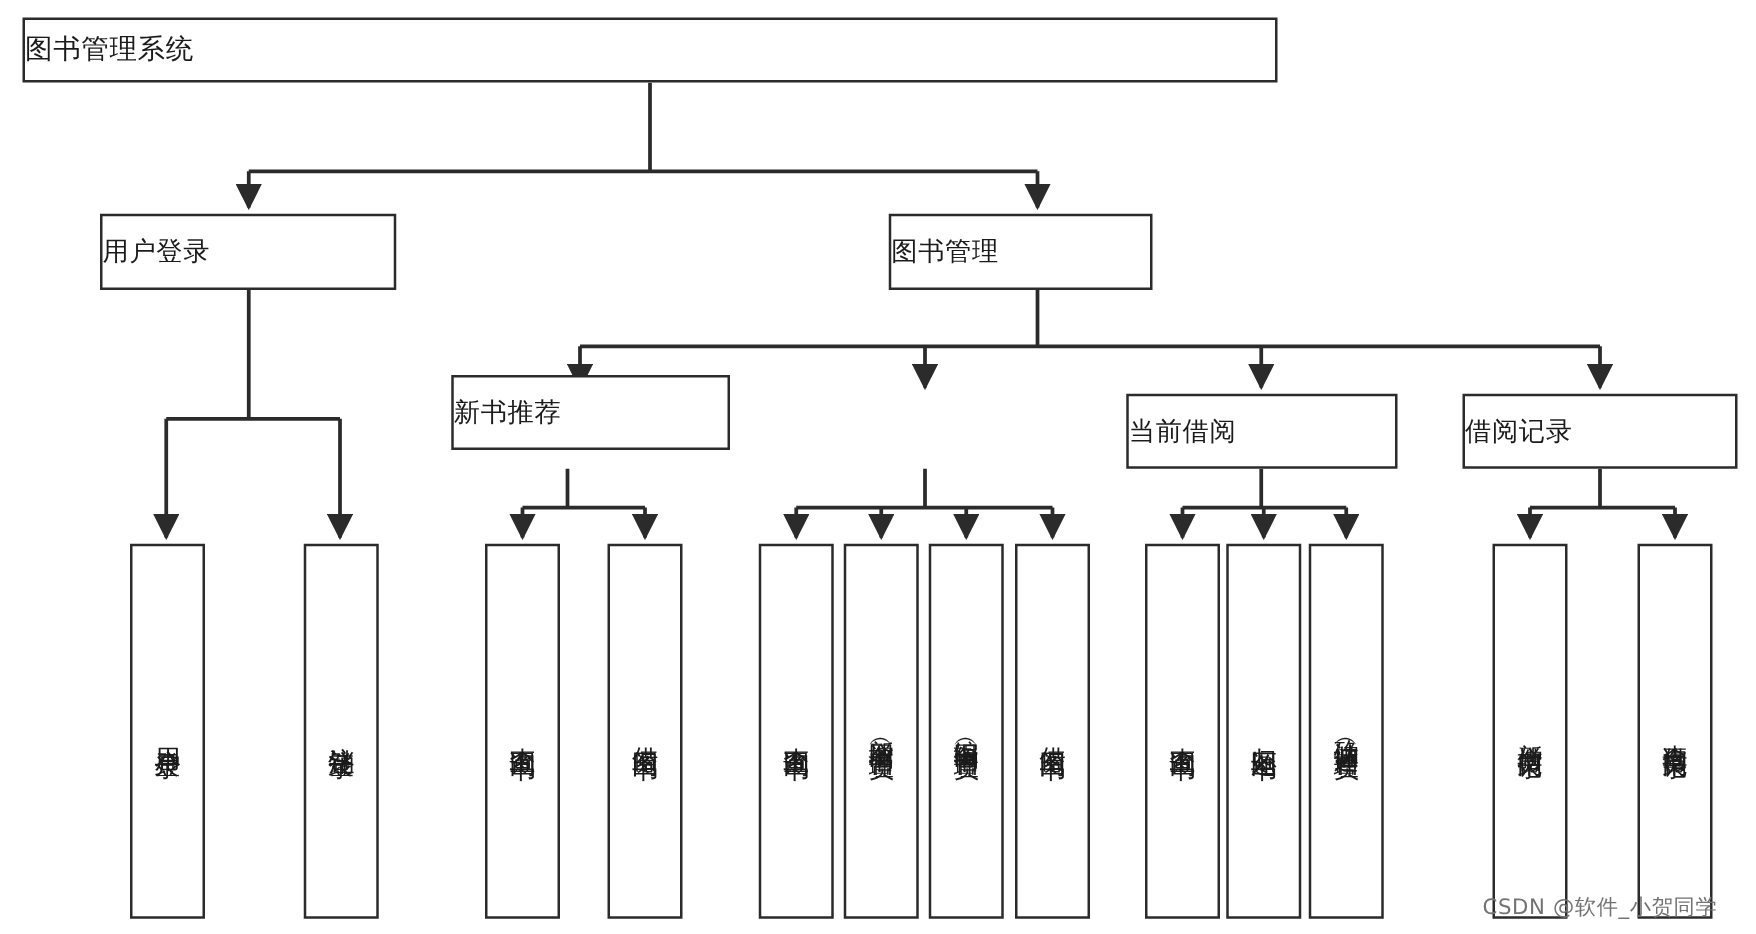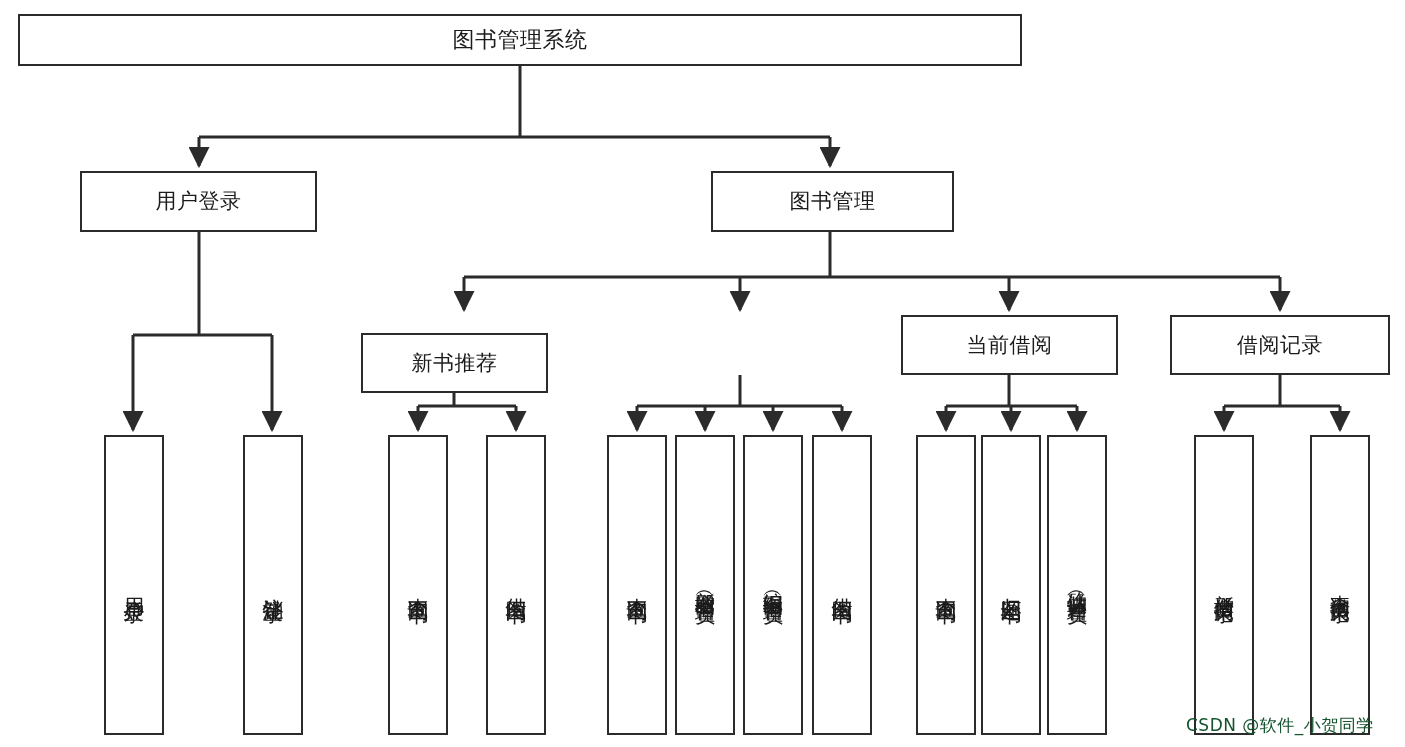--- a/index.html
+++ b/index.html
@@ -26,21 +26,20 @@
     height: 747px;
     pointer-events: none;
   }
   .node {
     position: absolute;
     box-sizing: border-box;
     background: #ffffff;
     border: 2.5px solid #2b2b2b;
     display: flex;
     align-items: center;
-    justify-content: center;
     color: #1b1b1b;
     z-index: 2;
   }
   .node .label {
     display: block;
     text-align: center;
     line-height: 1.18;
     letter-spacing: 0.5px;
   }
   
@@ -66,21 +65,21 @@
     max-height: 100%;
   }
   .node.vert.tall .label {
     font-size: 20px;
   }
   .watermark {
     position: absolute;
     left: 1186px;
     top: 714px;
     font-size: 17px;
-    color: #14532d;
+    color: #737373;
     white-space: nowrap;
     z-index: 3;
     letter-spacing: 0.5px;
   }
 </style>
 </head>
 <body>
 
 <div id="canvas">
 
@@ -138,25 +137,25 @@
   </svg>
 
   <div class="node horiz root" style="left:18px; top:14px; width:1004px; height:52px;">
     <span class="label">图书管理系统</span>
   </div>
 
   <div class="node horiz" style="left:80px; top:171px; width:237px; height:61px;">
     <span class="label">用户登录</span>
   </div>
 
-  <div class="node horiz" style="left:711px; top:171px; width:243px; height:61px;">
+  <div class="node horiz" style="left:711px; top:171px; width:211px; height:61px;">
     <span class="label">图书管理</span>
   </div>
 
-  <div class="node horiz" style="left:361px; top:333px; width:187px; height:60px;">
+  <div class="node horiz" style="left:361px; top:300px; width:223px; height:60px;">
     <span class="label">新书推荐</span>
   </div>
 
 
   <div class="node horiz" style="left:1170px; top:315px; width:220px; height:60px;">
     <span class="label">借阅记录</span>
   </div>
 
   <div class="node horiz" style="left:901px; top:315px; width:217px; height:60px;">
     <span class="label">当前借阅</span>

